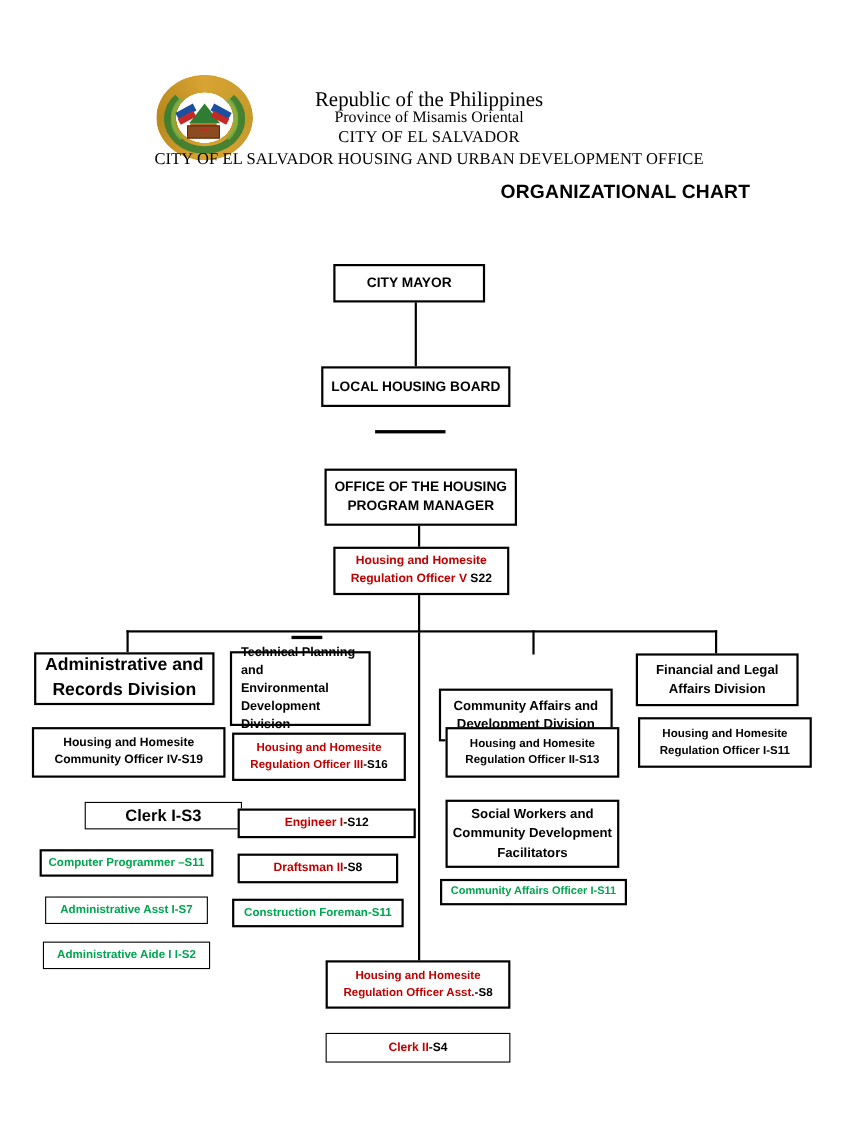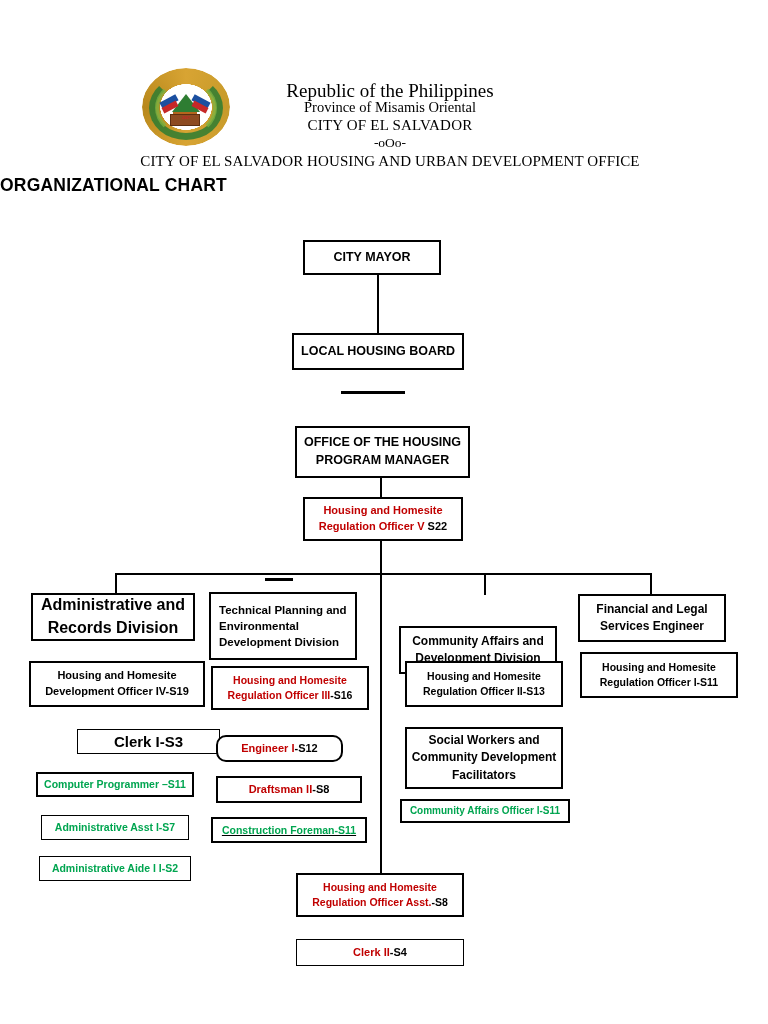--- a/index.html
+++ b/index.html
@@ -40,23 +40,23 @@
     color: #000;
   }
   .hl1 { font-size: 19px; line-height: 17px; }
   .hl2 { font-size: 14.5px; line-height: 17px; }
   .hl3 { font-size: 15px; line-height: 19px; letter-spacing: 0.2px; }
   .hl4 { font-size: 13.5px; line-height: 16px; }
   .hl5 { font-size: 15px; line-height: 20px; letter-spacing: 0.1px; }
   #chart-title {
     position: absolute;
     left: 0;
-    top: 175px;
+    top: 164px;
     width: 682px;
-    text-align: left;
+    text-align: right;
     font-size: 17.5px;
     font-weight: bold;
     letter-spacing: 0.2px;
     color: #000;
   }
 
   
   .box {
     position: absolute;
     box-sizing: border-box;
@@ -202,21 +202,20 @@
     <div class="seal-redR"></div>
     <div class="seal-bookline"></div>
     <div class="seal-book"></div>
     <div class="seal-label">2007</div>
   </div>
 
   <div id="header-lines">
     <div class="hl1">Republic of the Philippines</div>
     <div class="hl2">Province of Misamis Oriental</div>
     <div class="hl3">CITY OF  EL SALVADOR</div>
-    <div class="hl4">-oOo-</div>
     <div class="hl5">CITY OF EL SALVADOR HOUSING AND URBAN DEVELOPMENT OFFICE</div>
   </div>
 
   <div id="chart-title">ORGANIZATIONAL CHART</div>
 </div>
 
 <div class="ln vline" style="left:377px; top:273px;  height:60px;"></div>
 <div class="ln dash" style="left:341px; top:391px;  width:64px;"></div>
 <div class="ln vline" style="left:380px; top:477px;  height:22px;"></div>
 <div class="ln vline" style="left:380px; top:540px;  height:35px;"></div>
@@ -247,65 +246,65 @@
   </span>
 </div>
 
 <div class="box" style="left:31px; top:593px; width:164px; height:48px; font-size:16px;">
   <span>Administrative and</span>
   <span>Records Division</span>
 </div>
 
 <div class="box" style="left:29px; top:661px; width:176px; height:46px; font-size:11px;">
   <span>Housing and Homesite</span>
-  <span>Development Officer IV-S19</span>
+  <span>Community Officer IV-S19</span>
 </div>
 
 <div class="box thin" style="left:41px; top:729px; width:143px; height:25px; font-size:15px;margin-left:36px;">
   <span>Clerk I-S3</span>
 </div>
 
 <div class="box" style="left:36px; top:772px; width:158px; height:25px; font-size:10.5px;">
   <span class="t-green">Computer Programmer –S11</span>
 </div>
 
 <div class="box thin" style="left:41px; top:815px; width:148px; height:25px; font-size:10.5px;">
   <span class="t-green">Administrative Asst I-S7</span>
 </div>
 
 <div class="box thin" style="left:39px; top:856px; width:152px; height:25px; font-size:10.5px;">
   <span class="t-green">Administrative  Aide I I-S2</span>
 </div>
 
-<div class="box left-align" style="left:209px; top:592px; width:148px; height:68px; font-size:11.5px; justify-content:center;">
+<div class="box left-align" style="left:209px; top:592px; width:128px; height:68px; font-size:11.5px; justify-content:center;">
   <span>Technical Planning and</span>
   <span>Environmental</span>
   <span>Development Division</span>
 </div>
 
 <div class="box" style="left:211px; top:666px; width:158px; height:44px; font-size:10.5px;">
   <span class="t-red">Housing and Homesite</span>
   <span>
     <span class="t-red">Regulation Officer III</span><span class="t-black">-S16</span>
   </span>
 </div>
 
-<div class="box" style="left:216px; top:735px; width:127px; height:27px; font-size:11px;border-radius:10px;">
+<div class="box" style="left:216px; top:735px; width:162px; height:27px; font-size:11px;">
   <span>
     <span class="t-red">Engineer I</span><span class="t-black">-S12</span>
   </span>
 </div>
 
 <div class="box" style="left:216px; top:776px; width:146px; height:27px; font-size:11px;justify-content:center;">
   <span>
     <span class="t-red">Draftsman II</span><span class="t-black">-S8</span>
   </span>
 </div>
 
-<div class="box" style="left:211px; top:817px; width:156px; height:26px; font-size:10.5px;text-decoration:underline;">
+<div class="box" style="left:211px; top:817px; width:156px; height:26px; font-size:10.5px;">
   <span class="t-green">Construction Foreman-S11</span>
 </div>
 
 <div class="box" style="left:399px; top:626px; width:158px; height:48px; font-size:12px;">
   <span>Community Affairs and</span>
   <span>Development Division</span>
 </div>
 
 <div class="box" style="left:405px; top:661px; width:158px; height:46px; font-size:10.5px;">
   <span>Housing and Homesite</span>
@@ -317,21 +316,21 @@
   <span>Community Development</span>
   <span>Facilitators</span>
 </div>
 
 <div class="box" style="left:400px; top:799px; width:170px; height:24px; font-size:10px;align-items:center;">
   <span class="t-green">Community Affairs Officer I-S11</span>
 </div>
 
 <div class="box" style="left:578px; top:594px; width:148px; height:48px; font-size:12px;">
   <span>Financial and Legal</span>
-  <span>Services Engineer</span>
+  <span>Affairs Division</span>
 </div>
 
 <div class="box" style="left:580px; top:652px; width:158px; height:46px; font-size:10.5px;">
   <span>Housing and Homesite</span>
   <span>Regulation Officer I-S11</span>
 </div>
 
 <div class="box" style="left:296px; top:873px; width:168px; height:44px; font-size:10.5px;">
   <span class="t-red">Housing and Homesite</span>
   <span>

